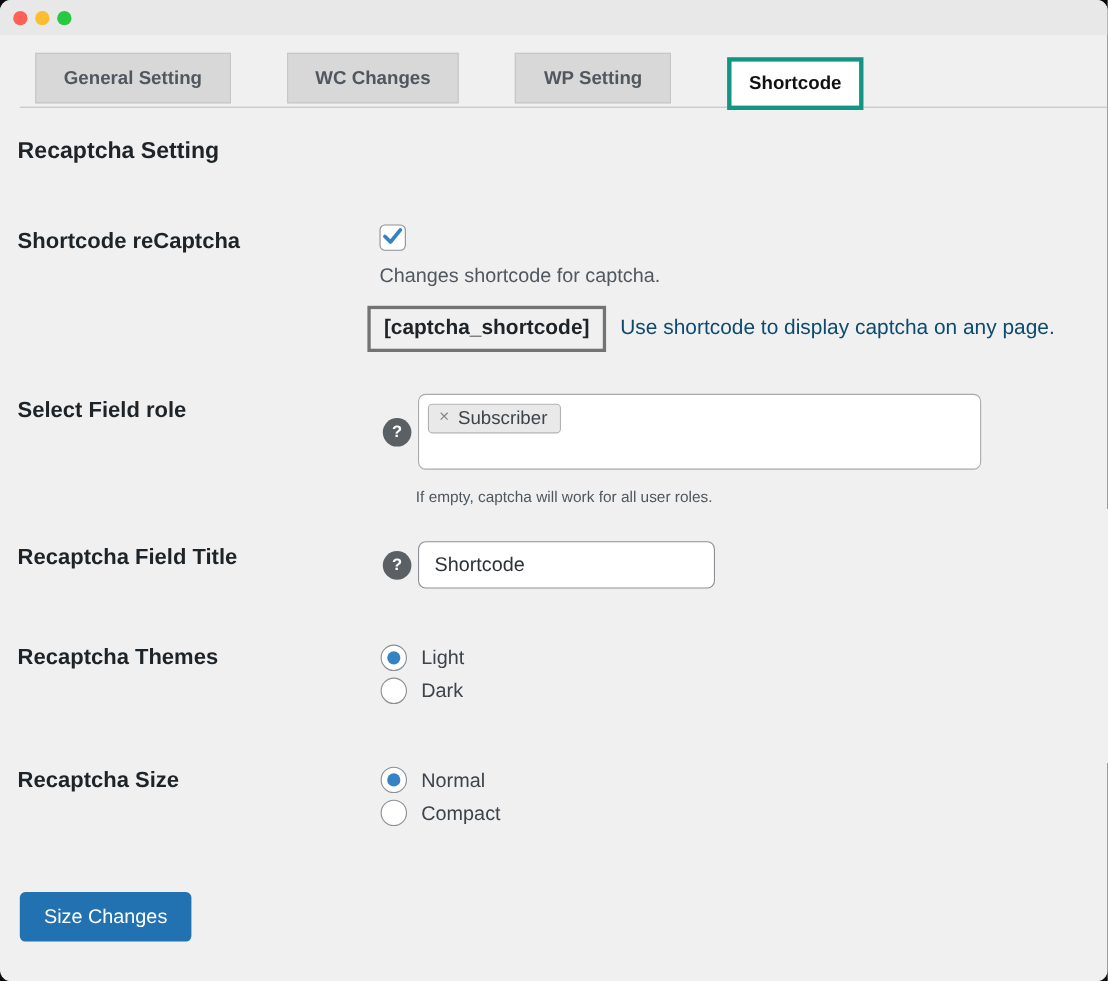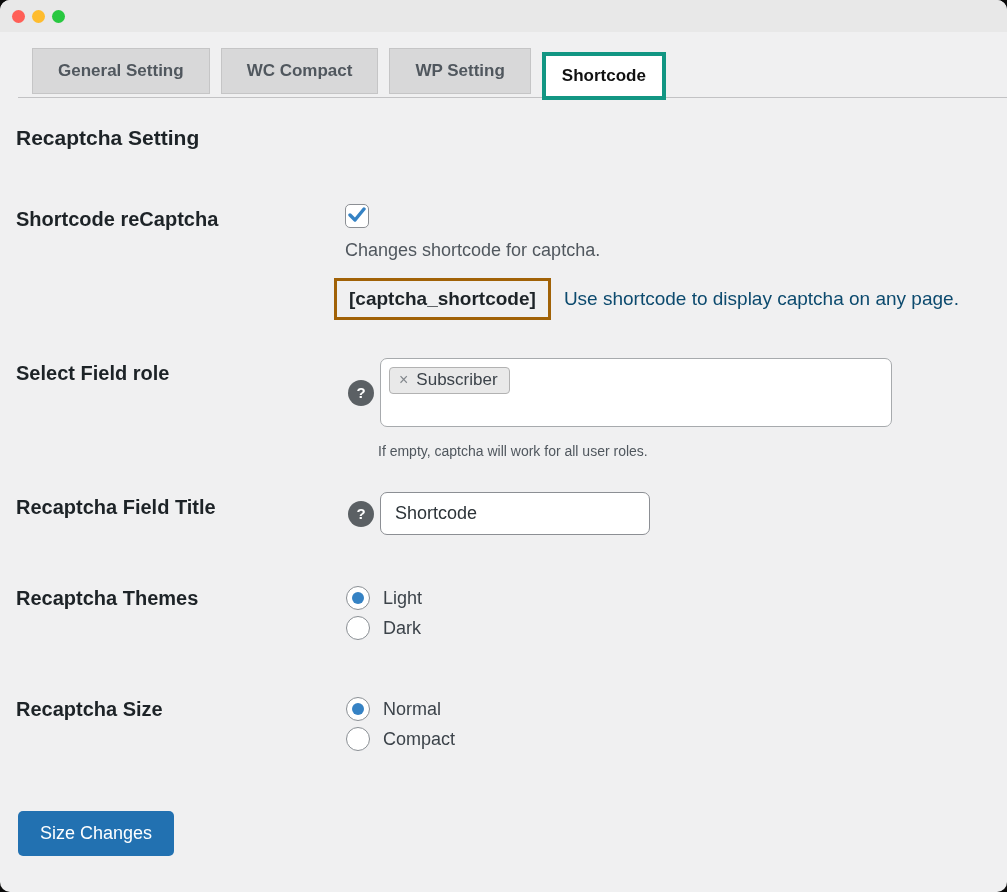--- a/index.html
+++ b/index.html
@@ -25,21 +25,21 @@
   .tl-dot{width:13px;height:13px;border-radius:50%;}
   .tl-red{background:#ff5f57;}
   .tl-yellow{background:#febc2e;}
   .tl-green{background:#28c840;}
 
   
   .tabbar{
     margin-left:18px;
     padding:16px 0 0 14px;
     border-bottom:1px solid #c2c2c4;
-    display:flex;align-items:flex-end;
+    display:flex;align-items:flex-end;gap:40px;
   }
   .tab{
     background:#d8d8d9;
     border:1px solid #c5c5c6;
     color:#50575e;
     font-size:17px;font-weight:600;
     padding:12px 25px;
     margin-right:11px;
     margin-bottom:3px;
     cursor:pointer;
@@ -78,21 +78,21 @@
   }
   .checkbox svg{visibility:hidden;margin-top:-2px;}
   .checkbox.is-on svg{visibility:visible;}
 
   .desc{
     font-size:18px;color:#50575e;line-height:22px;
     margin:11px 0 0 3px;
   }
   .shortcode-line{display:flex;align-items:center;margin:17px 0 0 -8px;}
   .shortcode-box{
-    border:3px solid #a16207;
+    border:3px solid #737373;
     padding:7px 12px;
     font-size:19px;font-weight:700;color:#1d2327;
     background:transparent;white-space:nowrap;
   }
   .shortcode-hint{font-size:19px;color:#0c4a6e;margin-left:13px;white-space:nowrap;}
 
   
   .help-icon{
     width:26px;height:26px;border-radius:50%;
     background:#5b6064;color:#ffffff;
@@ -169,21 +169,21 @@
 <div class="window">
 
   <div class="titlebar">
     <div class="tl-dot tl-red"></div>
     <div class="tl-dot tl-yellow"></div>
     <div class="tl-dot tl-green"></div>
   </div>
 
   <div class="tabbar">
     <div class="tab">General Setting</div>
-    <div class="tab">WC Compact</div>
+    <div class="tab">WC Changes</div>
     <div class="tab">WP Setting</div>
     <div class="tab active">Shortcode</div>
   </div>
 
   <div class="content">
 
     <h1 class="page-title">Recaptcha Setting</h1>
 
     <div class="form">
 

